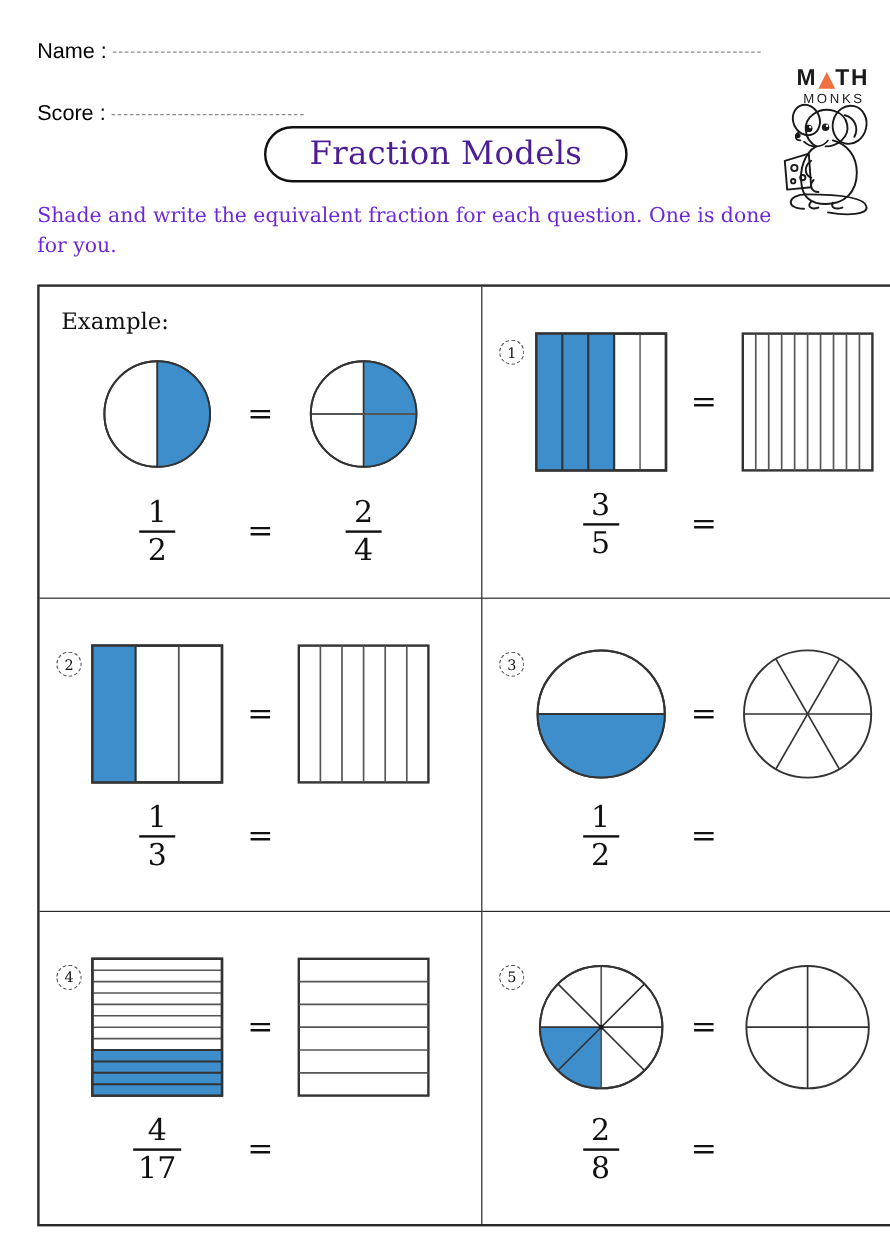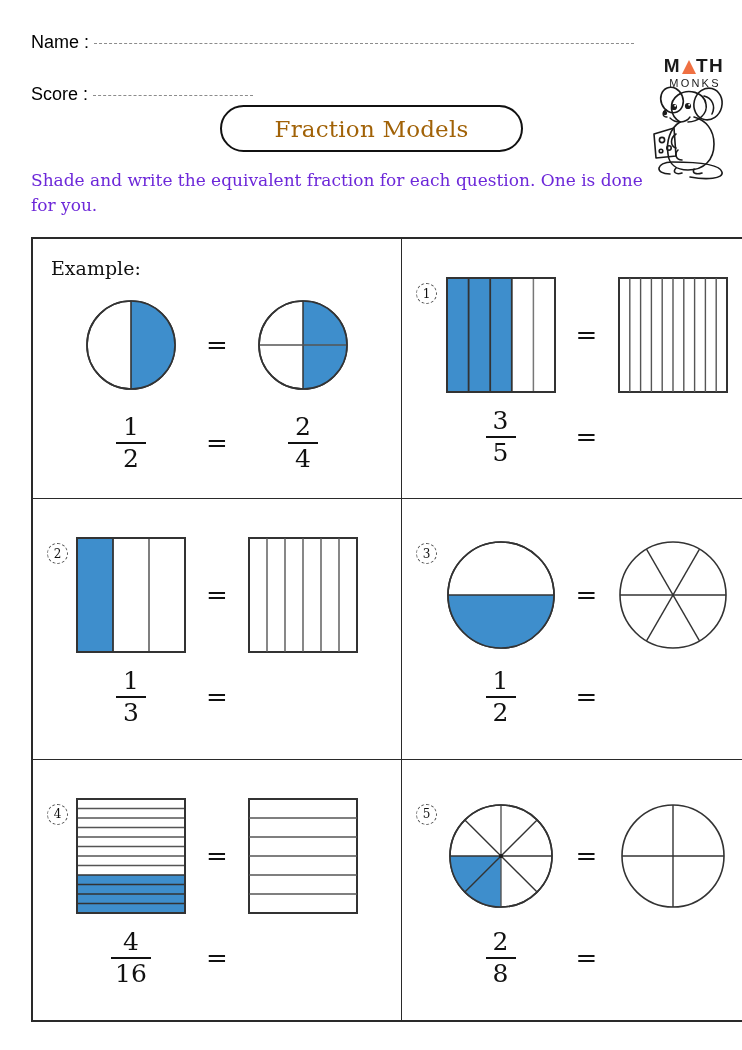--- a/index.html
+++ b/index.html
@@ -48,21 +48,21 @@
 
   
   .title-box {
     position: absolute; left: 220px; top: 105px;
     width: 303px; height: 47px;
     border: 2.2px solid #111; border-radius: 24px;
     display: flex; align-items: center; justify-content: center;
   }
   .title-text {
     font-family: "DejaVu Serif", serif;
-    font-size: 23px; letter-spacing: .2px; color: #a16207;
+    font-size: 27px; letter-spacing: .2px; color: #4c1d95;
   }
 
   
   .instr {
     position: absolute; left: 31px; top: 168px; width: 620px;
     font-family: "DejaVu Serif", serif;
     font-size: 17px; line-height: 25px; color: #6d28d9;
   }
 
   
@@ -392,21 +392,21 @@
             <line x1="1" y1="77" x2="109" y2="77" stroke="#555" stroke-width="1.4"></line>
             <line x1="1" y1="96" x2="109" y2="96" stroke="#555" stroke-width="1.4"></line>
           </svg>
         </div>
       </div>
 
       <div class="frac-row">
         <div class="frac">
           <span class="num">4</span>
           <span class="bar" style="width:40px;"></span>
-          <span class="den">16</span>
+          <span class="den">17</span>
         </div>
         <div class="eqsign">=</div>
         <div class="frac blank"></div>
       </div>
     </div>
 
     <div class="cell">
       <div class="qnum">5</div>
 
       <div class="shapes-row">

